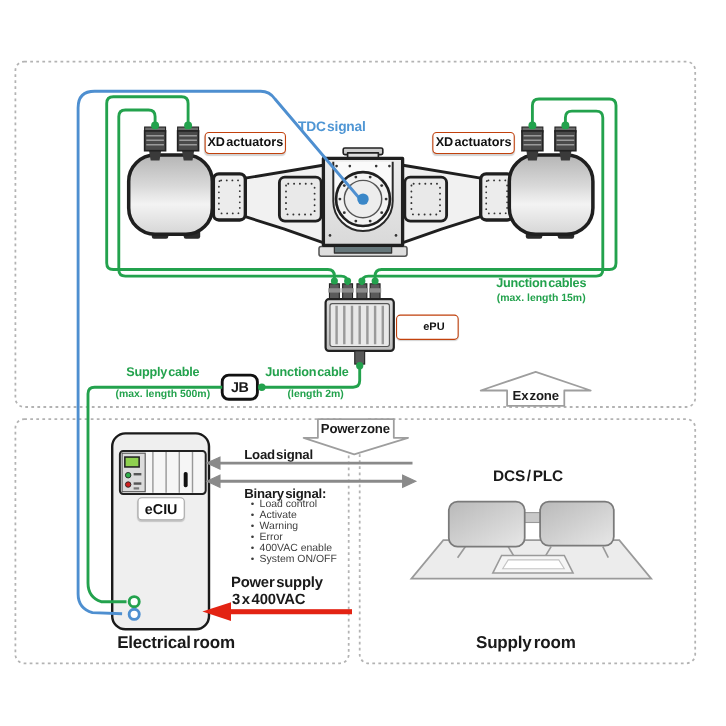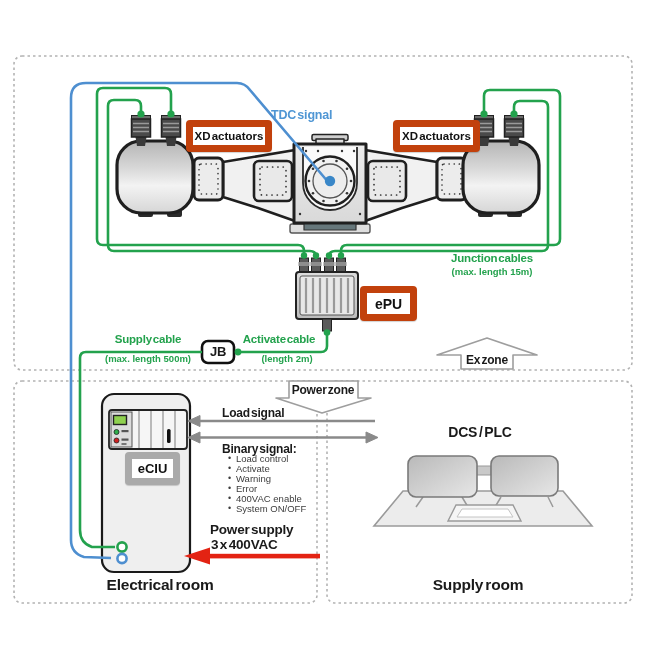--- a/index.html
+++ b/index.html
@@ -1,21 +1,21 @@
 <!DOCTYPE html>
 <html><head>
 <meta charset="utf-8">
 <style>
   html,body{margin:0;padding:0;background:#fff;}
   .stage{position:relative;width:660px;height:660px;background:#fff;
          font-family:"Liberation Sans",sans-serif;overflow:hidden;}
   .stage svg{position:absolute;left:0;top:0;}
   .lbl{position:absolute;color:#1a1a1a;white-space:nowrap;}
   .b{font-weight:bold;letter-spacing:-0.2px;word-spacing:-2px;}
-  .tag{position:absolute;background:#fff;border:7px solid #c2410c;border-radius:4px;
+  .tag{position:absolute;background:#fff;border:1px solid #c2410c;border-radius:4px;
        box-shadow:0 1px 1px rgba(0,0,0,.18);display:flex;align-items:center;justify-content:center;
        font-weight:bold;color:#111;}
   .green{color:#23a24d;}
   .blue{color:#4f96d4;}
   .ctr{text-align:center;}
   .bullets{position:absolute;left:228px;top:454px;}
   .bullets .row{display:flex;align-items:flex-start;font-size:9.5px;color:#3d3d3d;
                 line-height:9.9px;font-weight:500;}
   .bullets .dot{width:8px;color:#3d3d3d;font-size:9px;}
 </style>
@@ -218,26 +218,26 @@
 
 
 <div class="tag" style="left:186px;top:120px;width:72px;height:18px;font-size:11.5px;word-spacing:-2px;">XD actuators</div>
 <div class="tag" style="left:393px;top:120px;width:73px;height:18px;font-size:11.5px;word-spacing:-2px;">XD actuators</div>
 
 <div class="lbl b blue" style="left:271px;top:108px;font-size:12.5px;">TDC signal</div>
 
 <div class="lbl b green ctr" style="left:442px;top:252px;width:100px;font-size:11.5px;">Junction cables</div>
 <div class="lbl green ctr" style="left:442px;top:266px;width:100px;font-size:9.5px;font-weight:bold;">(max. length 15m)</div>
 
-<div class="tag" style="left:360px;top:286px;width:43px;height:21px;font-size:14px;">ePU</div>
+<div class="tag" style="left:360px;top:286px;width:43px;height:21px;font-size:10px;padding-left:12px;">ePU</div>
 
 <div class="lbl b green ctr" style="left:98px;top:333px;width:100px;font-size:11.5px;">Supply cable</div>
 <div class="lbl green ctr" style="left:95px;top:353px;width:106px;font-size:9.5px;font-weight:bold;">(max. length 500m)</div>
 
-<div class="lbl b green ctr" style="left:228px;top:333px;width:102px;font-size:11.5px;">Activate cable</div>
+<div class="lbl b green ctr" style="left:228px;top:333px;width:102px;font-size:11.5px;">Junction cable</div>
 <div class="lbl green ctr" style="left:236px;top:353px;width:102px;font-size:9.5px;font-weight:bold;">(length 2m)</div>
 
 <div class="lbl b" style="left:202px;top:341px;width:32px;height:22px;line-height:22px;text-align:center;font-size:13px;">JB</div>
 
 <div class="lbl b ctr" style="left:447px;top:353px;width:80px;font-size:12px;">Ex zone</div>
 <div class="lbl b ctr" style="left:283px;top:383px;width:80px;font-size:12px;">Power zone</div>
 
 <div class="tag" style="left:125px;top:452px;width:41px;height:19px;font-size:13px;border-color:#aaa;">eCIU</div>
 
 <div class="lbl b" style="left:222px;top:406px;font-size:12px;">Load signal</div>

